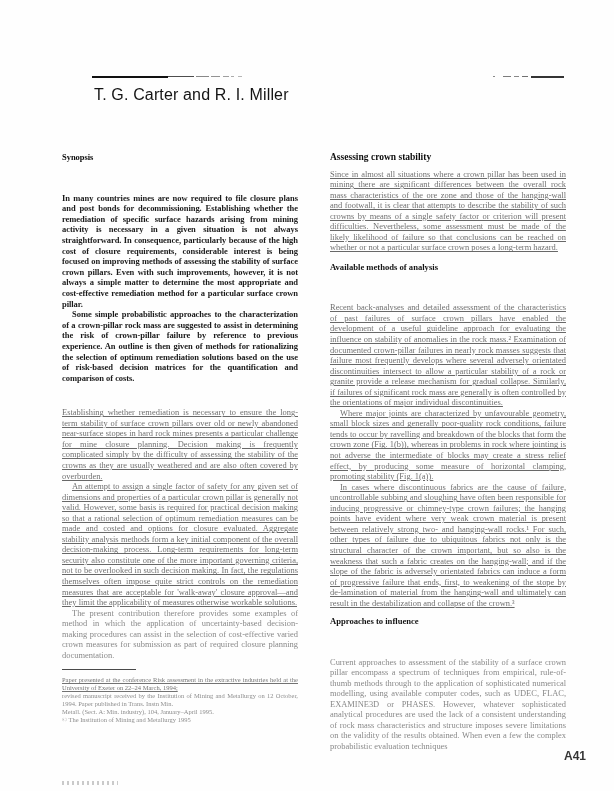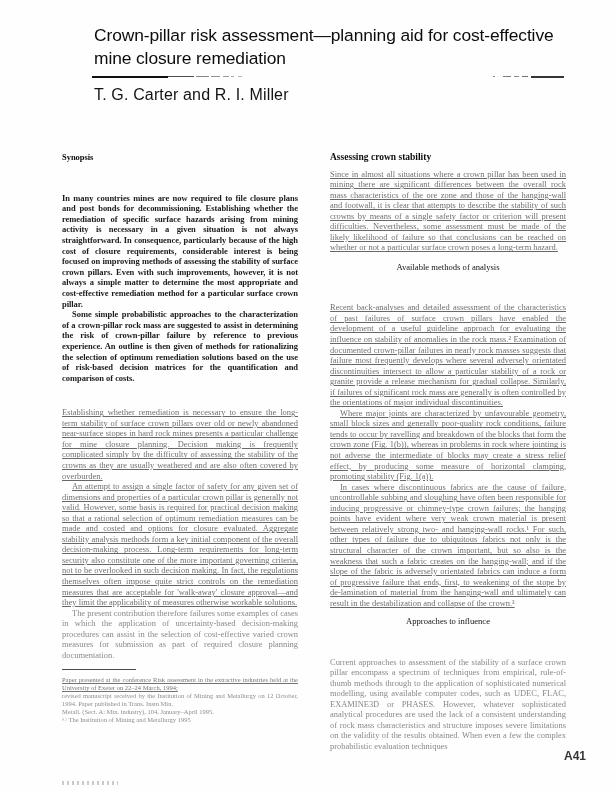--- a/index.html
+++ b/index.html
@@ -92,26 +92,26 @@
 
   .h-section {
     font-weight: bold;
     font-size: 9.5px;
     line-height: 11.6px;
     margin: 16px 0 3px 0;
     color: #0d0d0d;
     text-align: left;
   }
   .h-sub {
-    font-weight: normal;
+    font-weight: bold;
     font-size: 8.6px;
     line-height: 10.4px;
-    margin: 8px;
+    margin: 0;
     color: #141414;
-    text-align: center;
+    text-align: left;
   }
 
   p.body {
     margin: 0;
     text-indent: 10px;
     hyphens: auto;
   }
   p.body.noindent { text-indent: 0; margin-top: 30px; }
   p.gap { margin-top: 9.5px; }
 
@@ -171,23 +171,20 @@
     opacity: .3;
     background: repeating-linear-gradient(90deg,#555 0 2px,transparent 2px 5px);
     filter: blur(0.6px);
   }
 </style>
 </head>
 <body>
 
 <div class="page">
 
-  <div class="title-block">
-    <h1 class="doc-title">Crown-pillar risk assessment—planning aid for cost-effective mine closure remediation</h1>
-  </div>
 
   <div class="title-rule">
     <span class="seg s1"></span>
       <span class="seg s2"></span>
       <span class="seg s3"></span>
     <span class="seg s4"></span>
       <span class="seg s5"></span>
       <span class="seg s6"></span>
     <span class="seg s7"></span>
       <span class="seg s8"></span>
@@ -204,21 +201,21 @@
     <div class="h-section synopsis-body">Synopsis</div>
 
     <p class="body noindent synopsis-body blur-lite">In many countries mines are now required to file closure plans and post bonds for decommissioning. Establishing whether the remediation of specific surface hazards arising from mining activity is necessary in a given situation is not always straightforward. In consequence, particularly because of the high cost of closure requirements, considerable interest is being focused on improving methods of assessing the stability of surface crown pillars. Even with such improvements, however, it is not always a simple matter to determine the most appropriate and cost-effective remediation method for a particular surface crown pillar.</p>
 
     <p class="body synopsis-body blur-lite">Some simple probabilistic approaches to the characterization of a crown-pillar rock mass are suggested to assist in determining the risk of crown-pillar failure by reference to previous experience. An outline is then given of methods for rationalizing the selection of optimum remediation solutions based on the use of risk-based decision matrices for the quantification and comparison of costs.</p>
 
     <p class="body noindent gap faded2 blur-mid" style="margin-top:24px">Establishing whether remediation is necessary to ensure the long-term stability of surface crown pillars over old or newly abandoned near-surface stopes in hard rock mines presents a particular challenge for mine closure planning. Decision making is frequently complicated simply by the difficulty of assessing the stability of the crowns as they are usually weathered and are also often covered by overburden.</p>
 
     <p class="body faded2 blur-mid">An attempt to assign a single factor of safety for any given set of dimensions and properties of a particular crown pillar is generally not valid. However, some basis is required for practical decision making so that a rational selection of optimum remediation measures can be made and costed and options for closure evaluated. Aggregate stability analysis methods form a key initial component of the overall decision-making process. Long-term requirements for long-term security also constitute one of the more important governing criteria, not to be overlooked in such decision making. In fact, the regulations themselves often impose quite strict controls on the remediation measures that are acceptable for 'walk-away' closure approval—and they limit the applicability of measures otherwise workable solutions.</p>
 
-    <p class="body faded3 blur-hard">The present contribution therefore failures some examples of cases in which the application of uncertainty-based decision-making procedures can assist in the selection of cost-effective varied crown measures for submission as part of required closure planning documentation.</p>
+    <p class="body faded3 blur-hard">The present contribution therefore provides some examples of method in which the application of uncertainty-based decision-making procedures can assist in the selection of cost-effective varied crown measures for submission as part of required closure planning documentation.</p>
   </div>
 
   <div class="col col-right">
 
     <div class="h-section">Assessing crown stability</div>
 
     <p class="body noindent faded2 blur-mid" style="margin-top:5px">Since in almost all situations where a crown pillar has been used in mining there are significant differences between the overall rock mass characteristics of the ore zone and those of the hanging-wall and footwall, it is clear that attempts to describe the stability of such crowns by means of a single safety factor or criterion will present difficulties. Nevertheless, some assessment must be made of the likely likelihood of failure so that conclusions can be reached on whether or not a particular surface crown poses a long-term hazard.</p>
 
     <div class="h-sub" style="margin-top:9px">Available methods of analysis</div>
 

